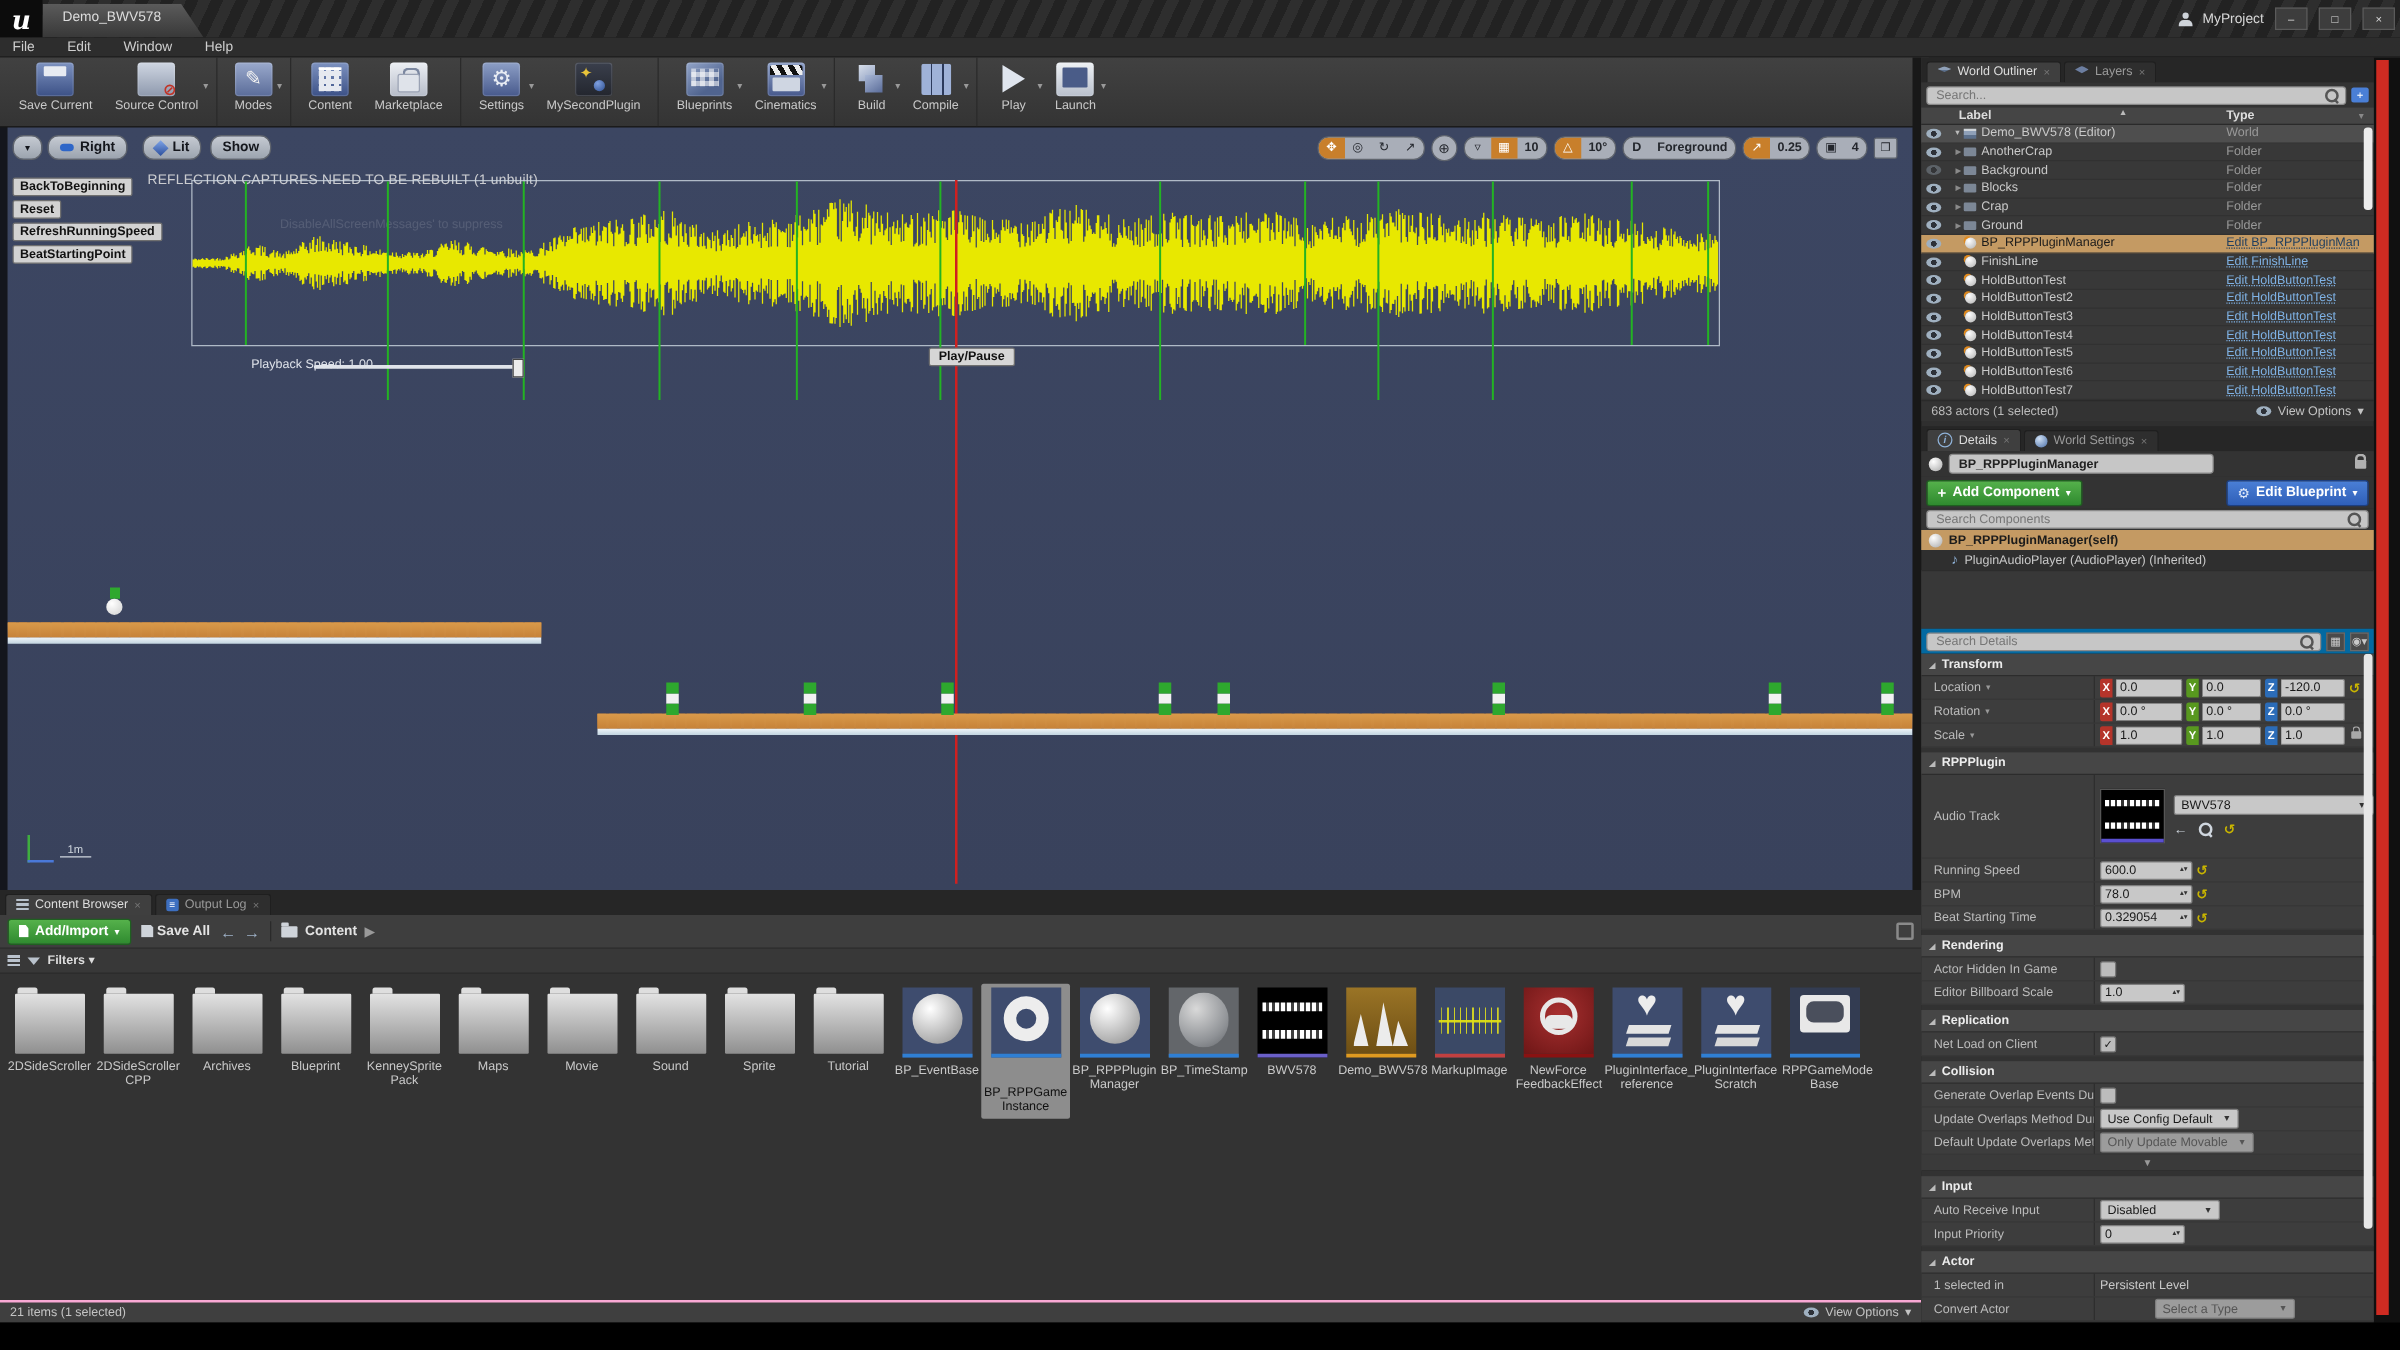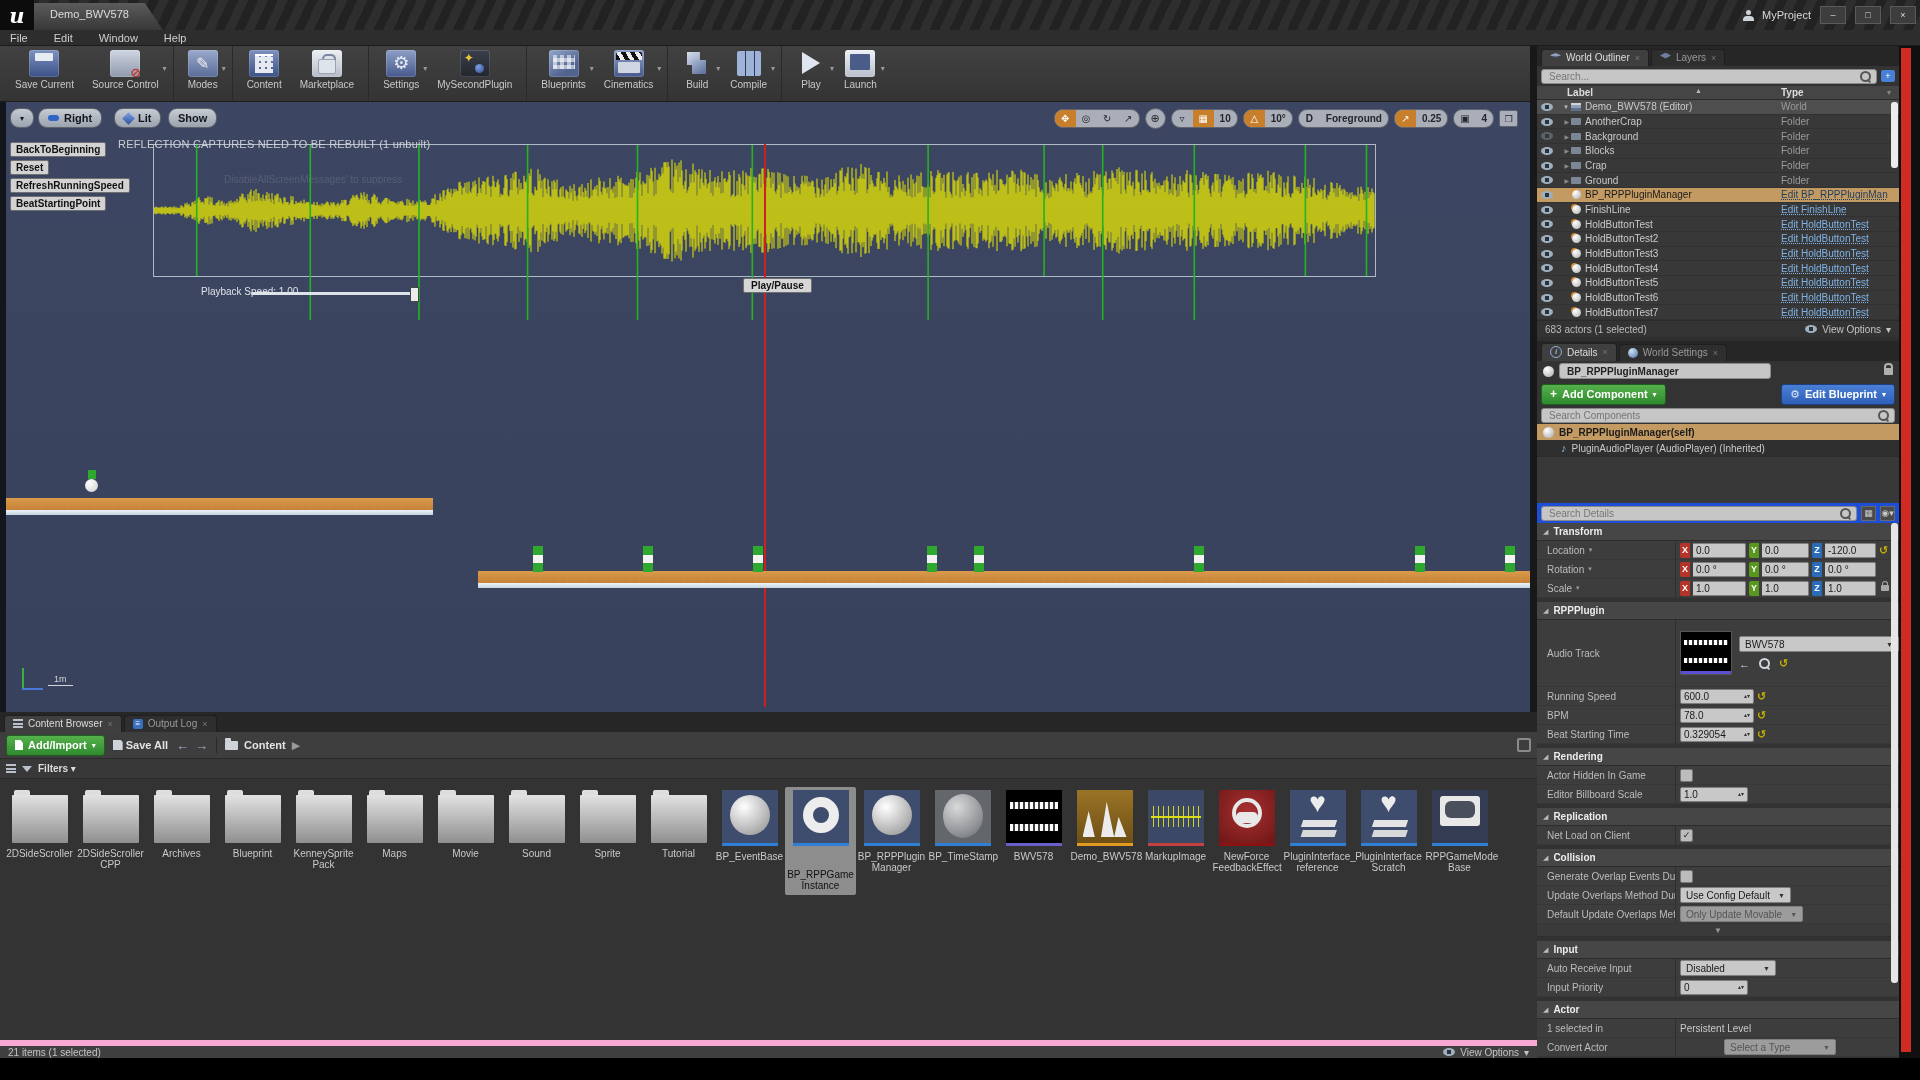--- a/index.html
+++ b/index.html
@@ -170,21 +170,21 @@
     background:repeating-linear-gradient(90deg,rgba(222,222,30,.9) 0 1px,transparent 1px 5px);}
   .thumb.controller{background:radial-gradient(circle at 50% 40%,#a83030,#6e1616);border-bottom-color:#8a1212;}
   .thumb.controller::before{content:"";position:absolute;left:13px;top:8px;width:30px;height:30px;border-radius:50%;border:4px solid #e8e8e8;box-sizing:border-box;}
   .thumb.controller::after{content:"";position:absolute;left:17px;top:22px;width:22px;height:11px;background:#e8e8e8;border-radius:5px;}
   .thumb.heart::before{content:"♥";position:absolute;left:0;right:0;top:-3px;text-align:center;color:#ececec;font-size:28px;}
   .thumb.heart::after{content:"";position:absolute;left:12px;top:30px;width:34px;height:7px;background:#e4e4e4;transform:skewX(-18deg);
     box-shadow:3px 10px 0 #d8d8d8;}
   .thumb.gamepad{background:#333c52;}
   .thumb.gamepad::before{content:"";position:absolute;left:8px;top:6px;width:40px;height:30px;background:#e8e8e8;border-radius:3px;}
   .thumb.gamepad::after{content:"";position:absolute;left:13px;top:11px;width:30px;height:17px;background:#4a4f5c;border-radius:6px;}
-  .cb-status{position:absolute;left:0;bottom:0;width:100%;height:18px;background:#3f3f3f;border-top:6px solid #f9a8d4;
+  .cb-status{position:absolute;left:0;bottom:0;width:100%;height:18px;background:#3f3f3f;border-top:2px solid #f9a8d4;
     display:flex;align-items:center;padding:0 8px;box-sizing:border-box;color:#c3c3c3;}
   .viewopts{margin-left:auto;display:flex;align-items:center;gap:5px;cursor:pointer;color:#c3c3c3;}
   .eye{width:12px;height:8px;border-radius:50%;background:radial-gradient(circle,#2d3138 2.2px,#9fb0c0 2.4px);flex:none;}
   .eye.off{opacity:.35;}
   
   .rp{position:absolute;left:1537px;top:46px;width:362px;height:1012px;background:#2f2f2f;display:flex;flex-direction:column;}
   .rp-tabs{height:20px;background:#262626;display:flex;align-items:flex-end;gap:2px;padding-left:4px;flex:none;}
   .rp-search{height:20px;display:flex;align-items:center;gap:4px;padding:0 4px;background:#333;flex:none;}
   .rp-search .searchbox{flex:1;}
   .addnew{width:14px;height:12px;background:#4a7fd6;border-radius:2px;color:#fff;font-size:9px;line-height:12px;text-align:center;cursor:pointer;}
@@ -226,21 +226,21 @@
     border-radius:3px;height:19px;display:flex;align-items:center;gap:5px;padding:0 8px;cursor:pointer;}
   .gear{color:#dfe8f8;font-size:11px;}
   .caret{font-size:8px;}
   .rp-searchc{height:17px;display:flex;align-items:center;padding:0 4px;background:#333;flex:none;}
   .rp-searchc .searchbox{flex:1;}
   .comp-row{height:16px;display:flex;align-items:center;gap:5px;padding-left:6px;flex:none;color:#c9c9c9;cursor:pointer;}
   .comp-row.selected{background:#c49a63;color:#1b1b1b;font-weight:bold;}
   .comp-row.indent{padding-left:24px;}
   .note-ico{color:#8fb2d8;font-size:11px;}
   .rp-blank{height:46px;background:#383838;flex:none;border-top:1px solid #2c2c2c;}
-  .rp-searchd{height:20px;display:flex;align-items:center;gap:4px;padding:0 4px;background:#1d4ed8;flex:none;}
+  .rp-searchd{height:20px;display:flex;align-items:center;gap:4px;padding:0 4px;background:#0369a1;flex:none;}
   .rp-searchd .searchbox{flex:1;}
   .sq-ico{width:13px;height:13px;background:#4a4a4a;border:1px solid #6a6a6a;color:#c9c9c9;font-size:9px;line-height:13px;text-align:center;cursor:pointer;}
   
   .props{flex:1;overflow:hidden;background:#323232;position:relative;}
   .sec{background:#3d3d3d;margin-bottom:4px;}
   .sec-h{height:17px;background:#464646;border-bottom:1px solid #2c2c2c;display:flex;align-items:center;gap:5px;padding-left:6px;
     font-weight:bold;color:#ececec;font-size:10px;}
   .tri{color:#bbb;font-size:7px;}
   .prow{display:flex;align-items:stretch;min-height:18px;border-bottom:1px solid #373737;color:#bcbcbc;}
   .plabel{width:128px;flex:none;display:flex;align-items:center;gap:4px;padding-left:10px;white-space:nowrap;overflow:hidden;}

